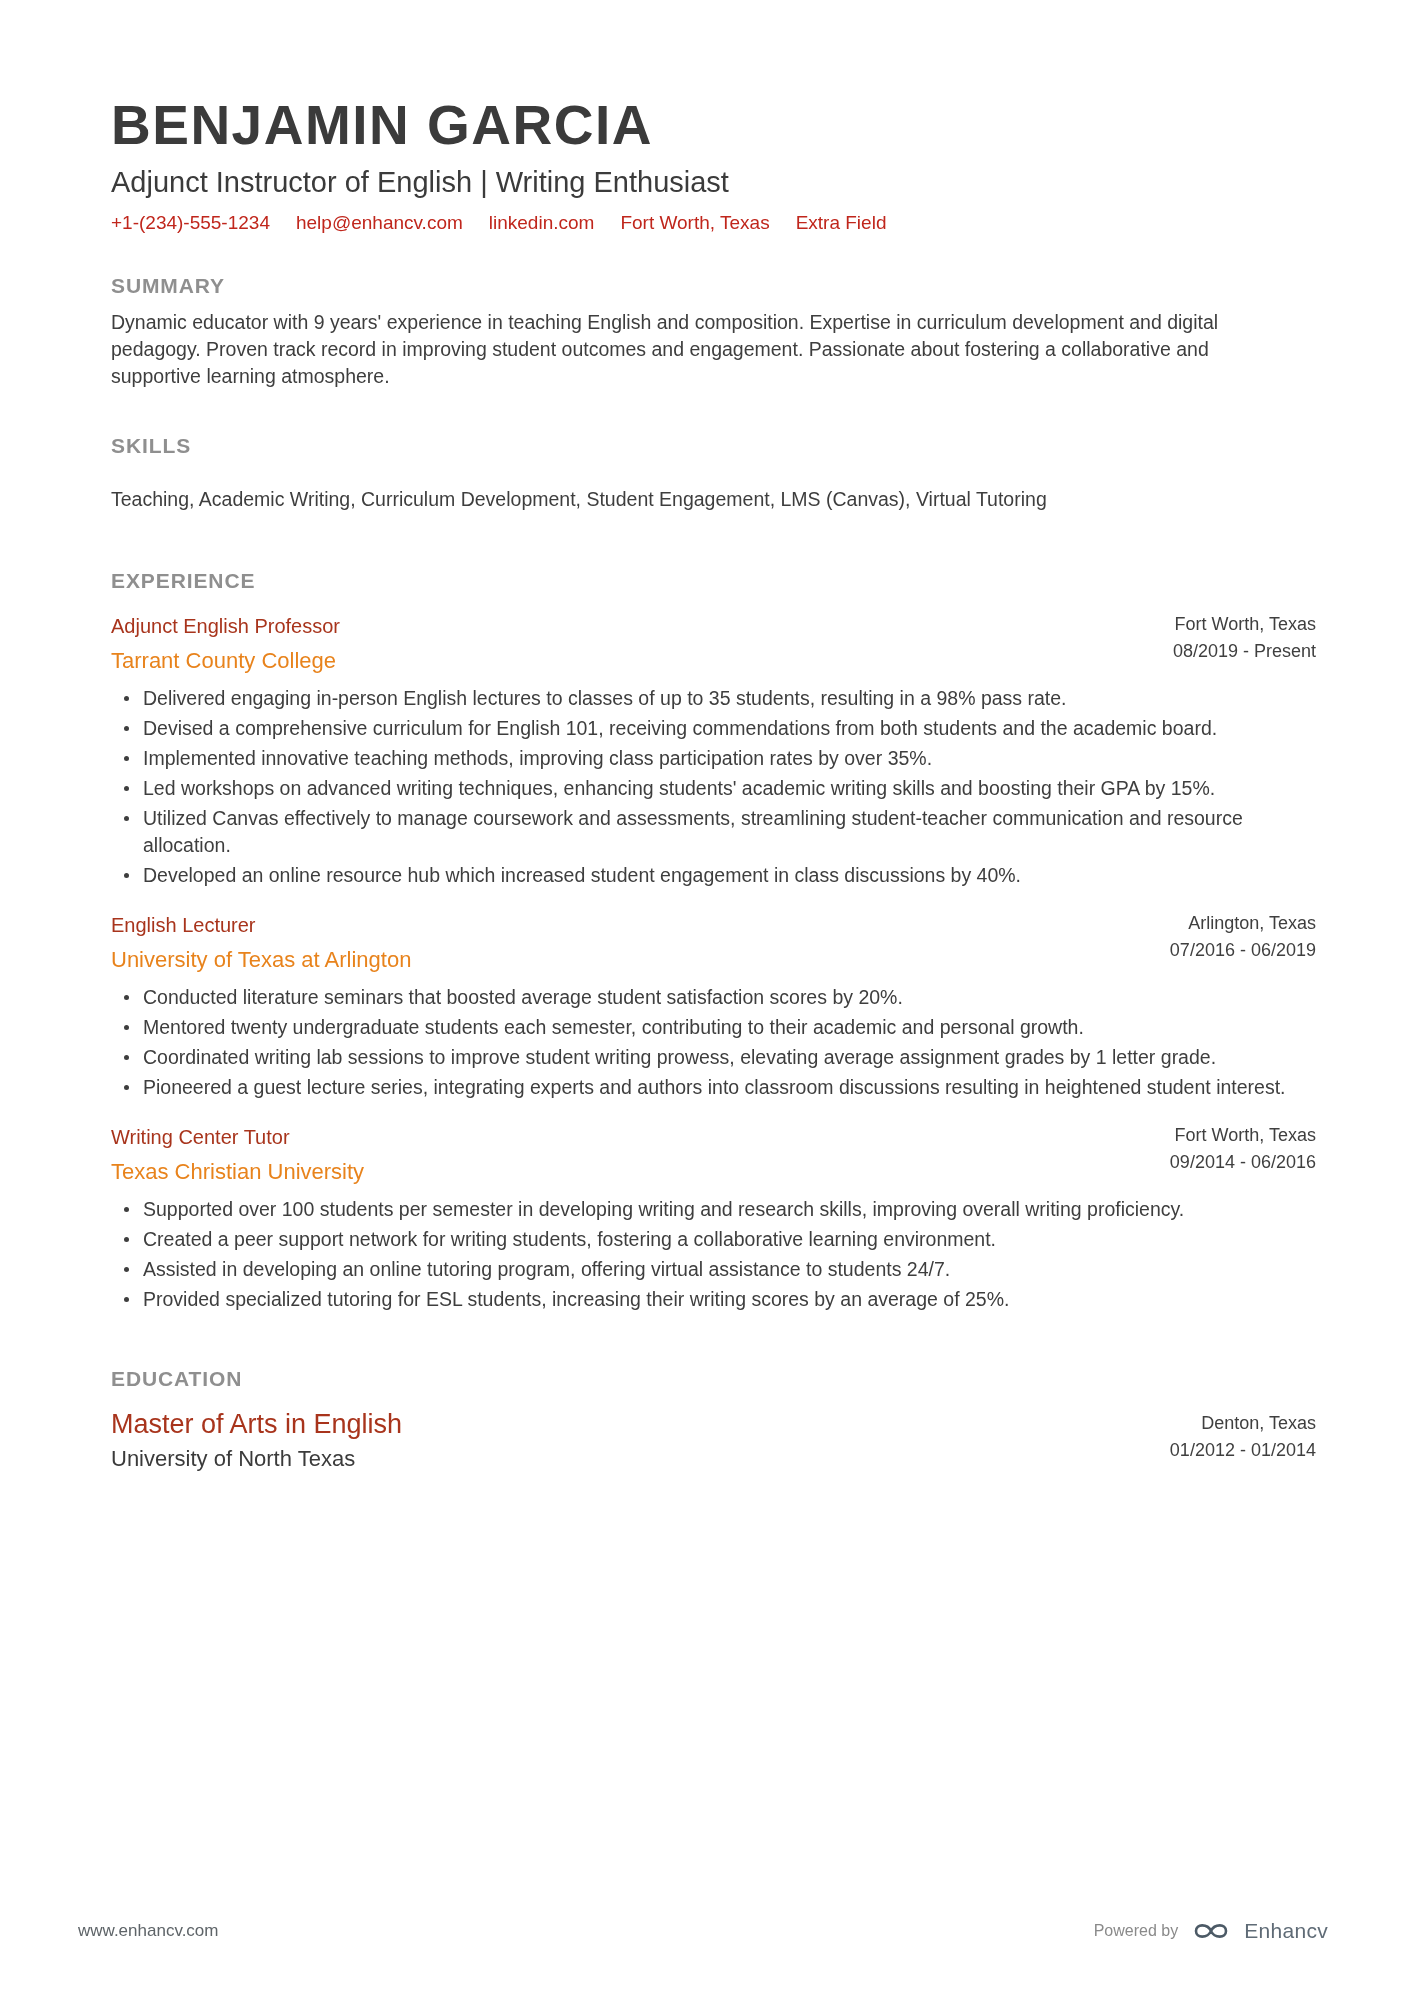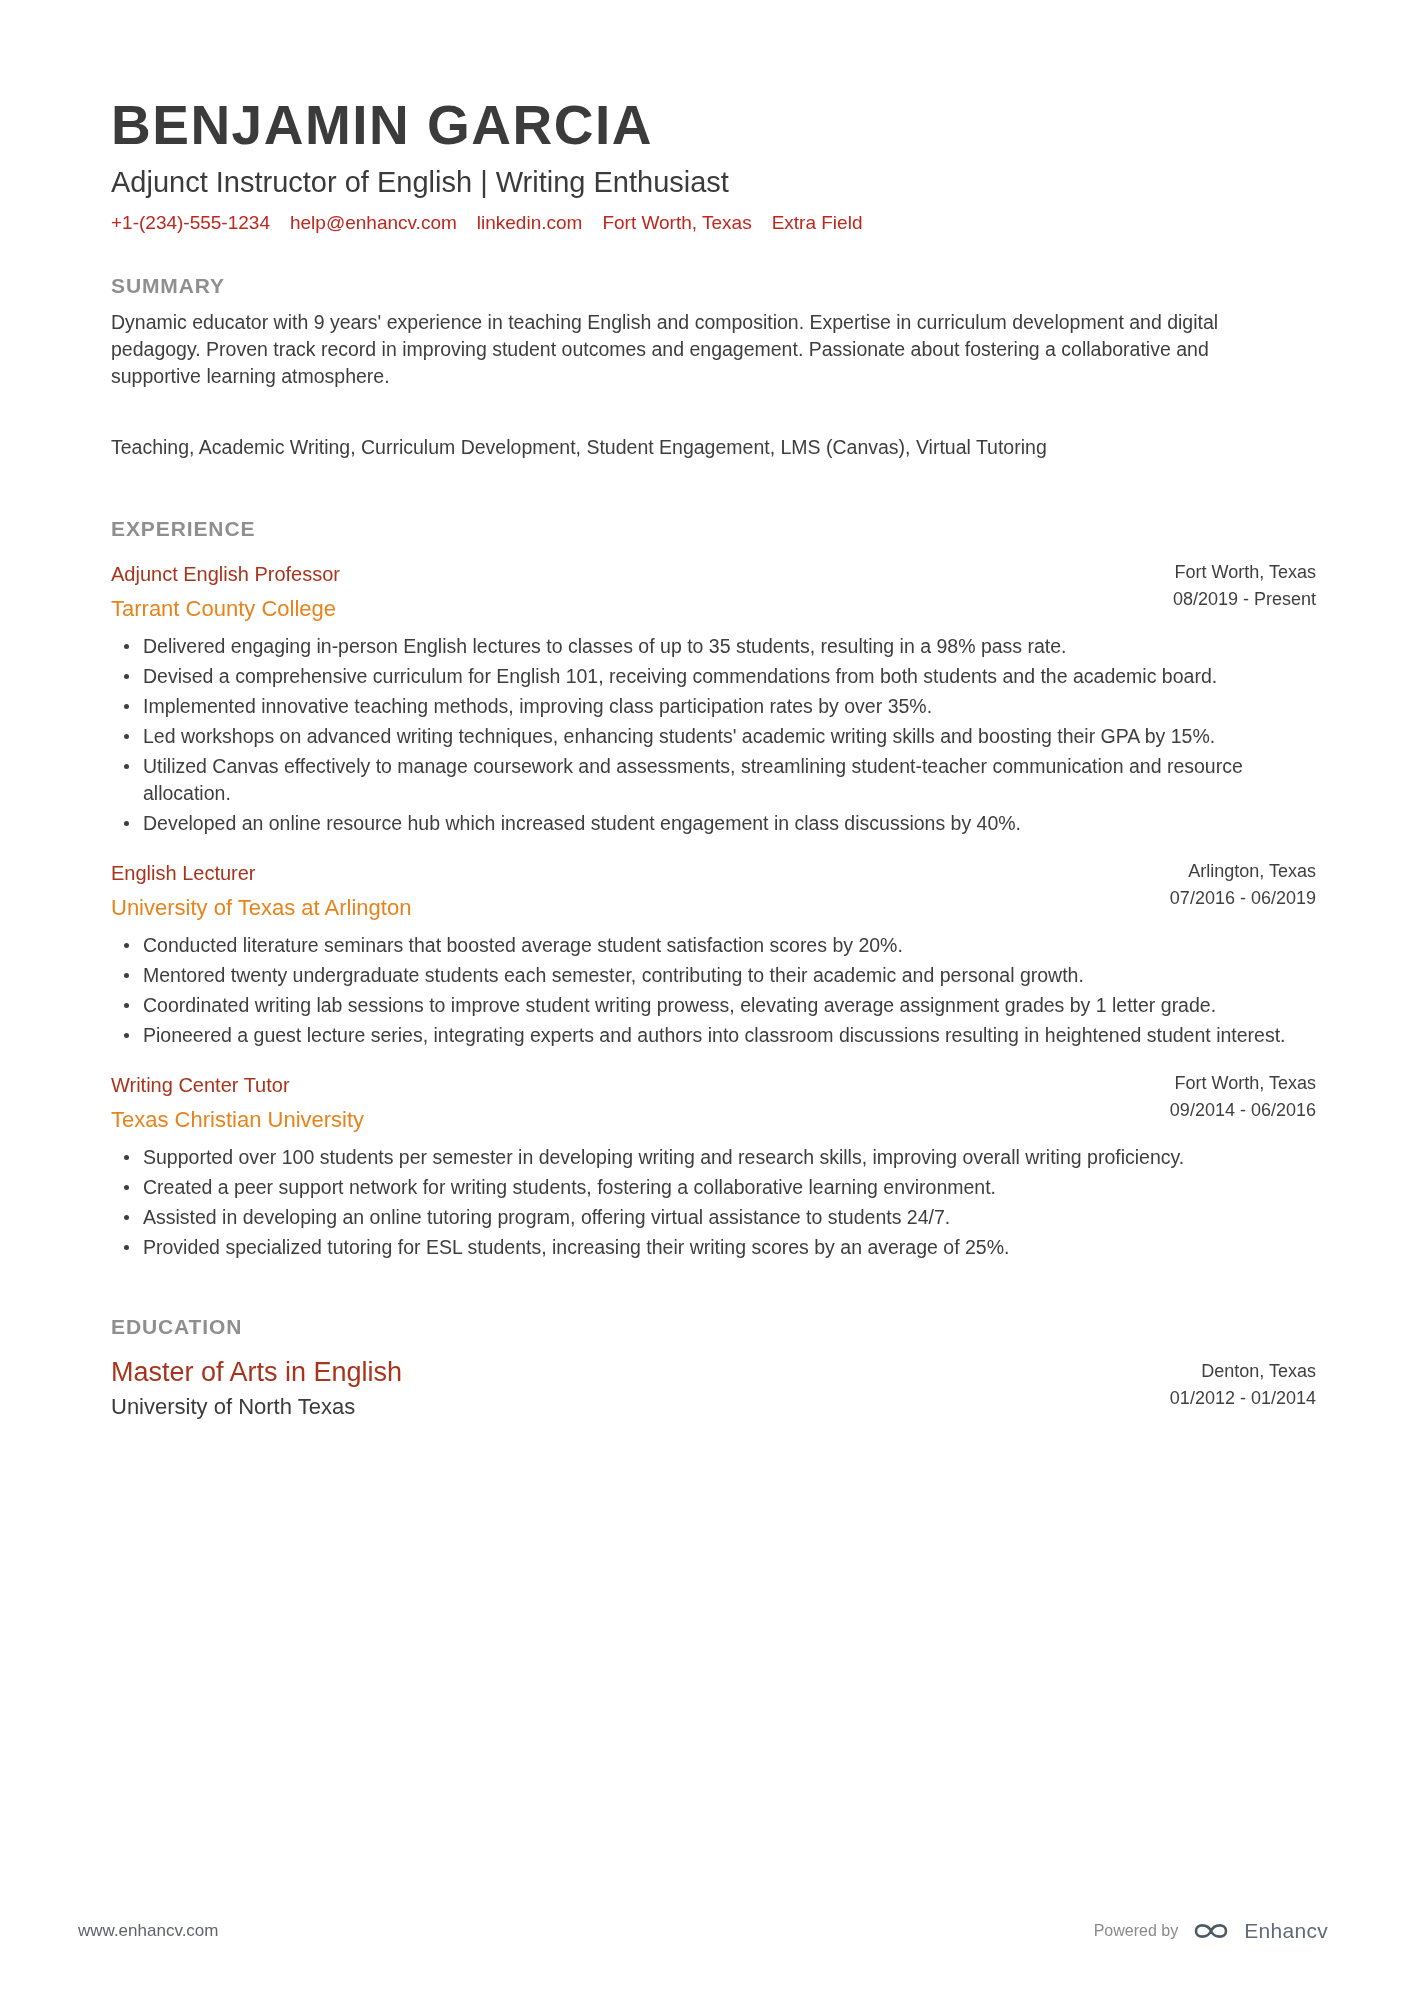--- a/index.html
+++ b/index.html
@@ -27,21 +27,21 @@
   .resume-headline {
     margin-top: 9px;
     font-size: 29px;
     font-weight: 400;
     line-height: 1.25;
     color: #3b3b3b;
   }
   .contact-row {
     display: flex;
     flex-wrap: wrap;
-    gap: 20px;
+    gap: 26px;
     margin-top: 11px;
     font-size: 19px;
     font-weight: 500;
     color: var(--contact_red, #c0261c);
   }
 
   
   .section-heading {
     font-size: 21px;
     font-weight: 700;
@@ -158,20 +158,21 @@
       <span>Extra Field</span>
     </div>
   </header>
 
   <section class="summary-section">
     <div class="section-heading">SUMMARY</div>
     <div class="summary-text">Dynamic educator with 9 years' experience in teaching English and composition. Expertise in curriculum development and digital pedagogy. Proven track record in improving student outcomes and engagement. Passionate about fostering a collaborative and supportive learning atmosphere.</div>
   </section>
 
   <section class="skills-section">
+    <div class="section-heading">SKILLS</div>
     <div class="skills-text">Teaching, Academic Writing, Curriculum Development, Student Engagement, LMS (Canvas), Virtual Tutoring</div>
   </section>
 
   <section class="experience-section">
     <div class="section-heading">EXPERIENCE</div>
 
     <div class="entry">
       <div class="entry-head">
         <div class="entry-left">
           <div class="entry-title">Adjunct English Professor</div>

